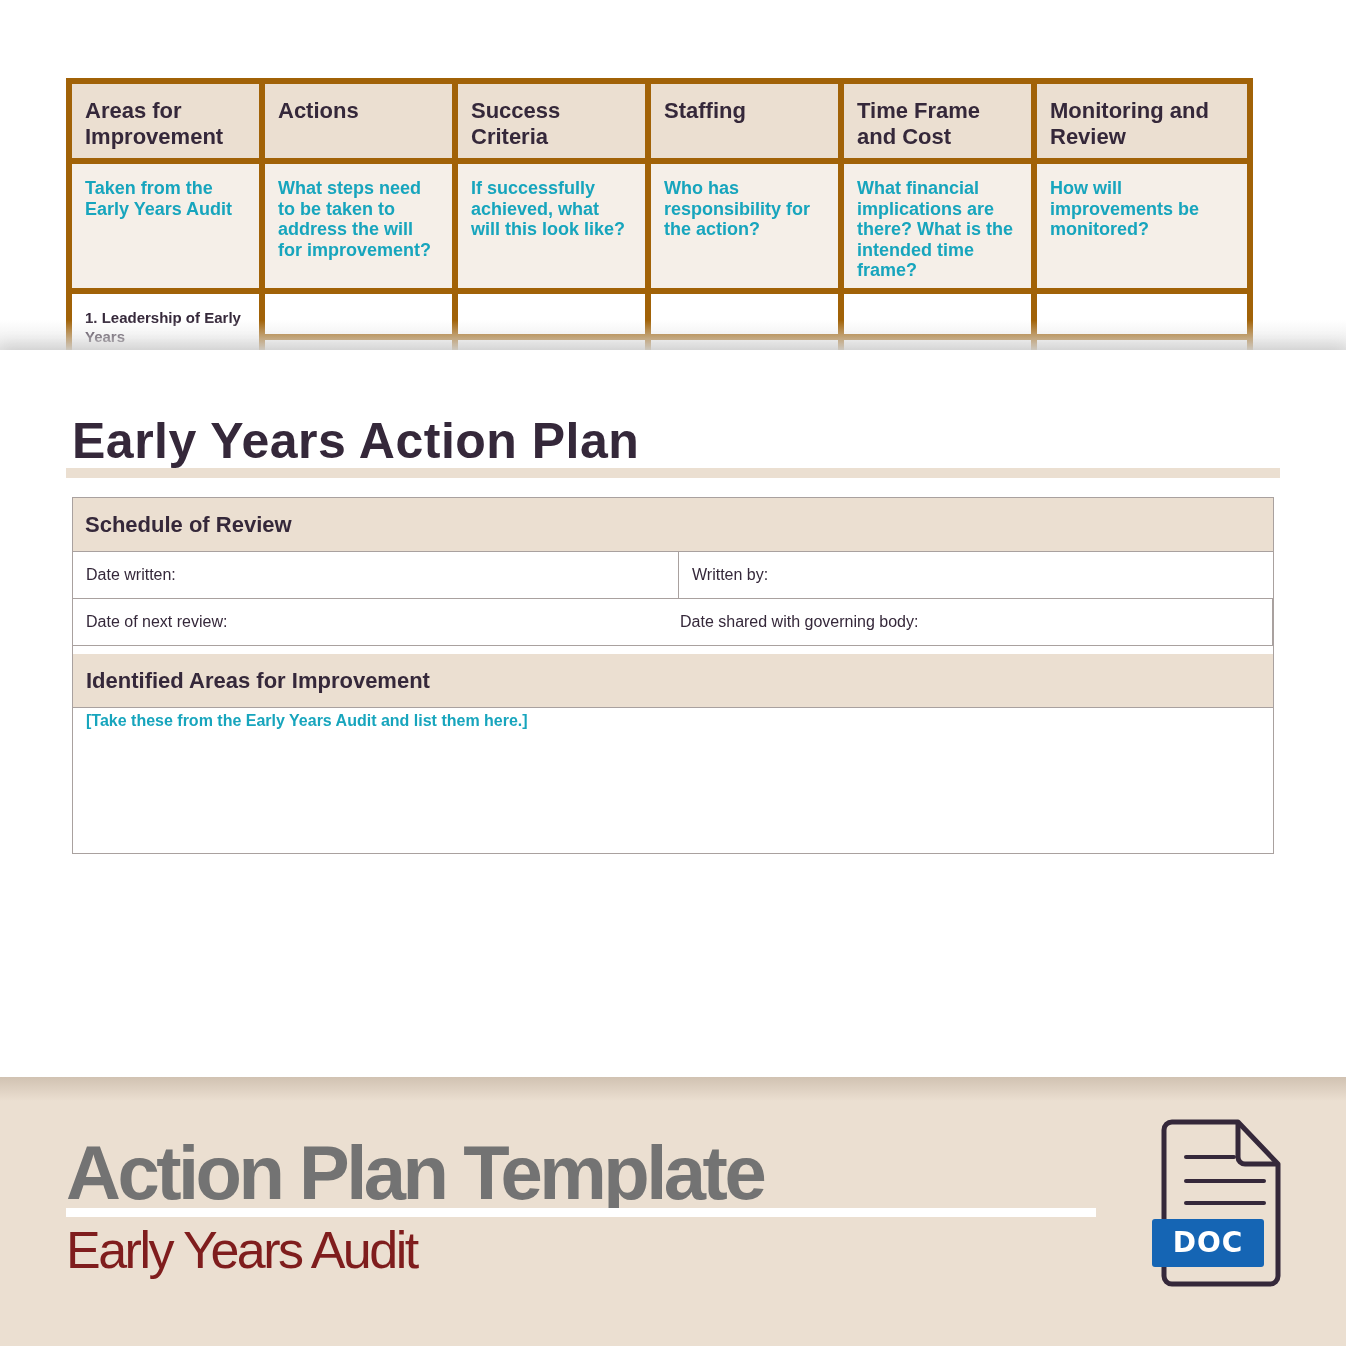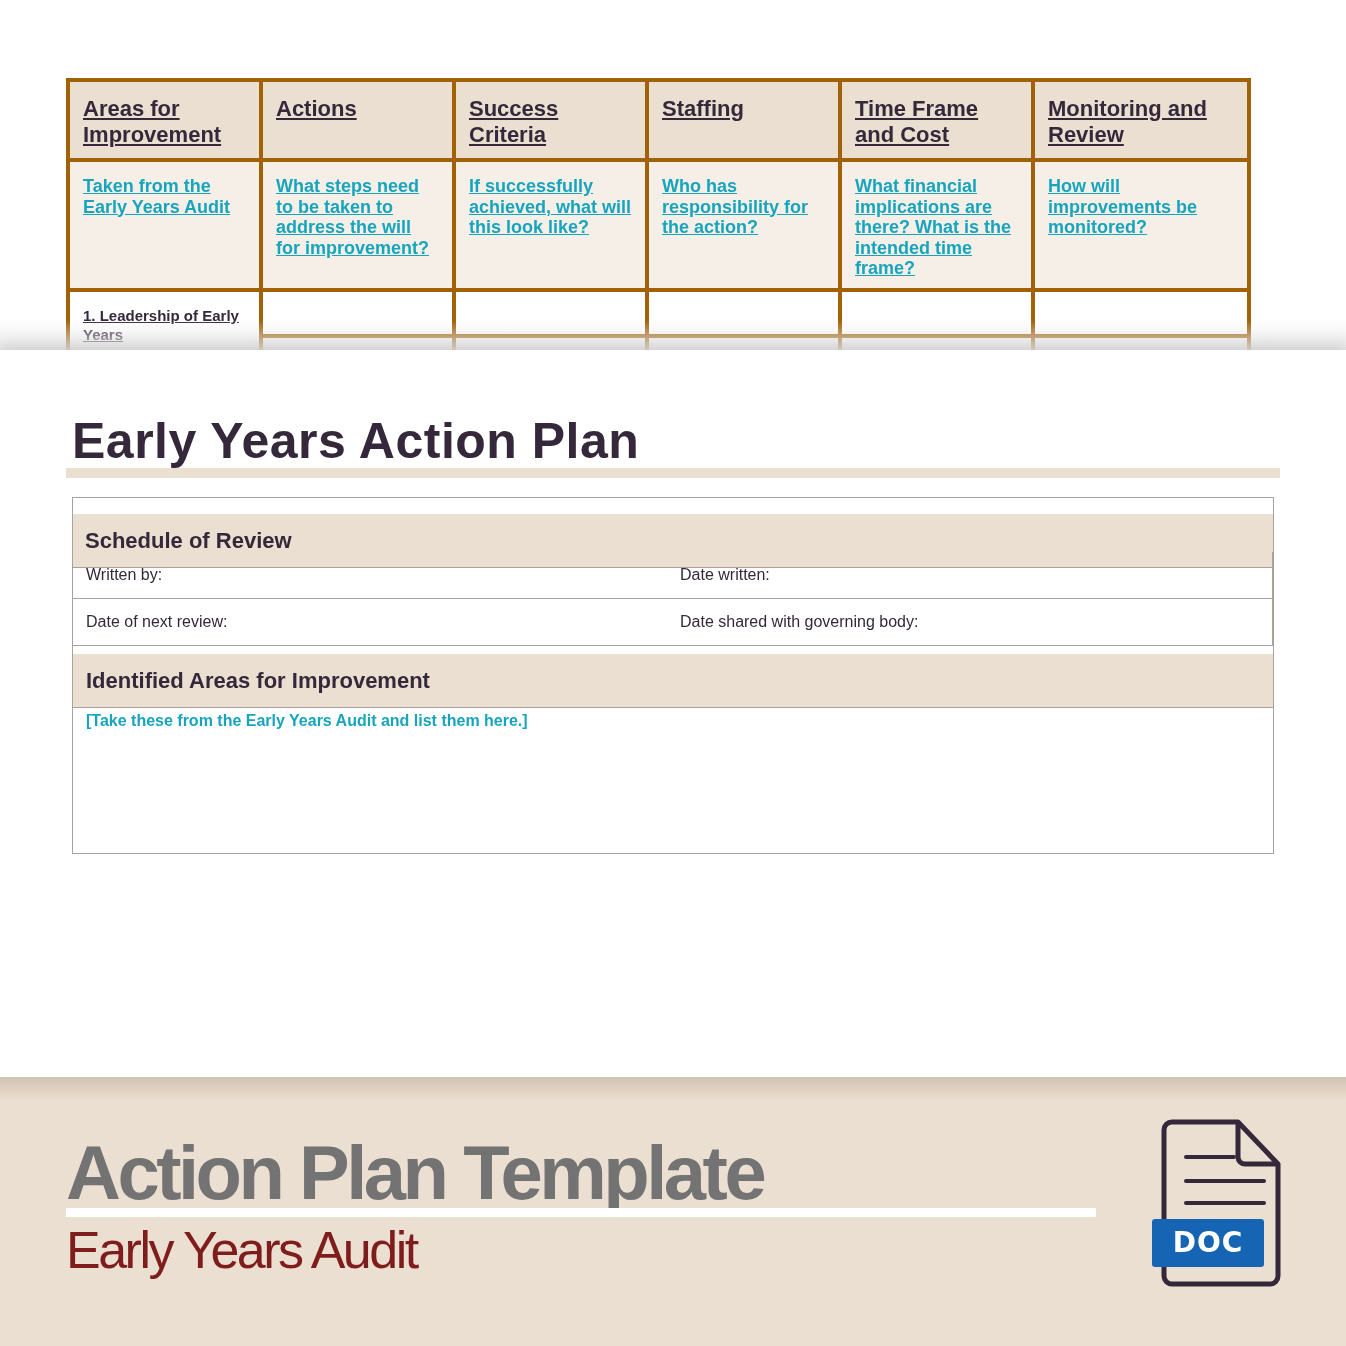--- a/index.html
+++ b/index.html
@@ -14,21 +14,21 @@
   .preview-top .fade {
     position: absolute; left: 0; right: 0; bottom: 0; height: 30px;
     background: linear-gradient(to bottom, rgba(255,255,255,0) 0%, rgba(230,230,230,0.9) 100%);
     pointer-events: none;
   }
   table.action-table {
     position: absolute; left: 66px; top: 78px; width: 1181px;
     border-collapse: collapse; table-layout: fixed;
   }
   table.action-table th, table.action-table td {
-    border: 4px solid #a16207; vertical-align: top; text-align: left; text-decoration: underline;
+    border: 6px solid #a16207; vertical-align: top; text-align: left;
   }
   table.action-table th {
     background: #ebdfd1; height: 80px; padding: 14px 13px 0 13px;
     font-size: 22px; font-weight: bold; line-height: 26px; color: #35283a;
   }
   table.action-table td.prompt {
     background: #f5efe8; height: 130px; padding: 14px 13px 0 13px;
     font-size: 18px; font-weight: bold; line-height: 20.5px; color: #17a5bd;
   }
   table.action-table td.row-label {
@@ -142,25 +142,25 @@
   </tbody>
     </table>
   <div class="fade"></div>
 </div>
 
 <div class="doc-page">
   <div class="doc-title">Early Years Action Plan</div>
   <div class="title-rule"></div>
 
   <div class="review-box">
-    <div class="section-head" style="top:16px;padding-left:12px;">Schedule of Review</div>
+    <div class="section-head" style="top:0;padding-left:12px;">Schedule of Review</div>
 
     <div class="field-row" style="top:54px;">
+      <div class="field left">Date written:</div>
       <div class="field right">Written by:</div>
-      <div class="field left">Date written:</div>
     </div>
     <div class="field-row" style="top:101px;">
       <div class="field right">Date of next review:</div>
       <div class="field left">Date shared with governing body:</div>
     </div>
 
     <div class="section-head" style="top:156px;">Identified Areas for Improvement</div>
     <div class="placeholder-area">[Take these from the Early Years Audit and list them here.]</div>
   </div>
 </div>

